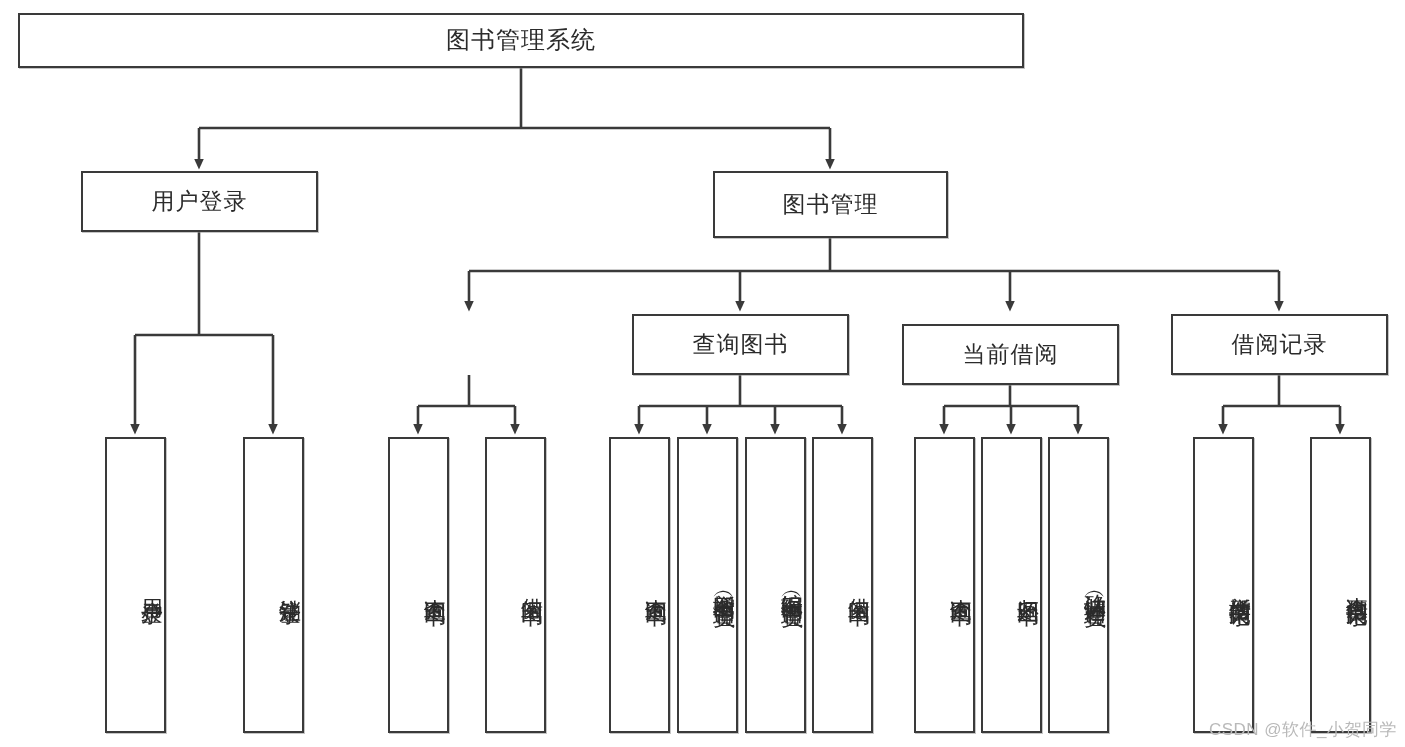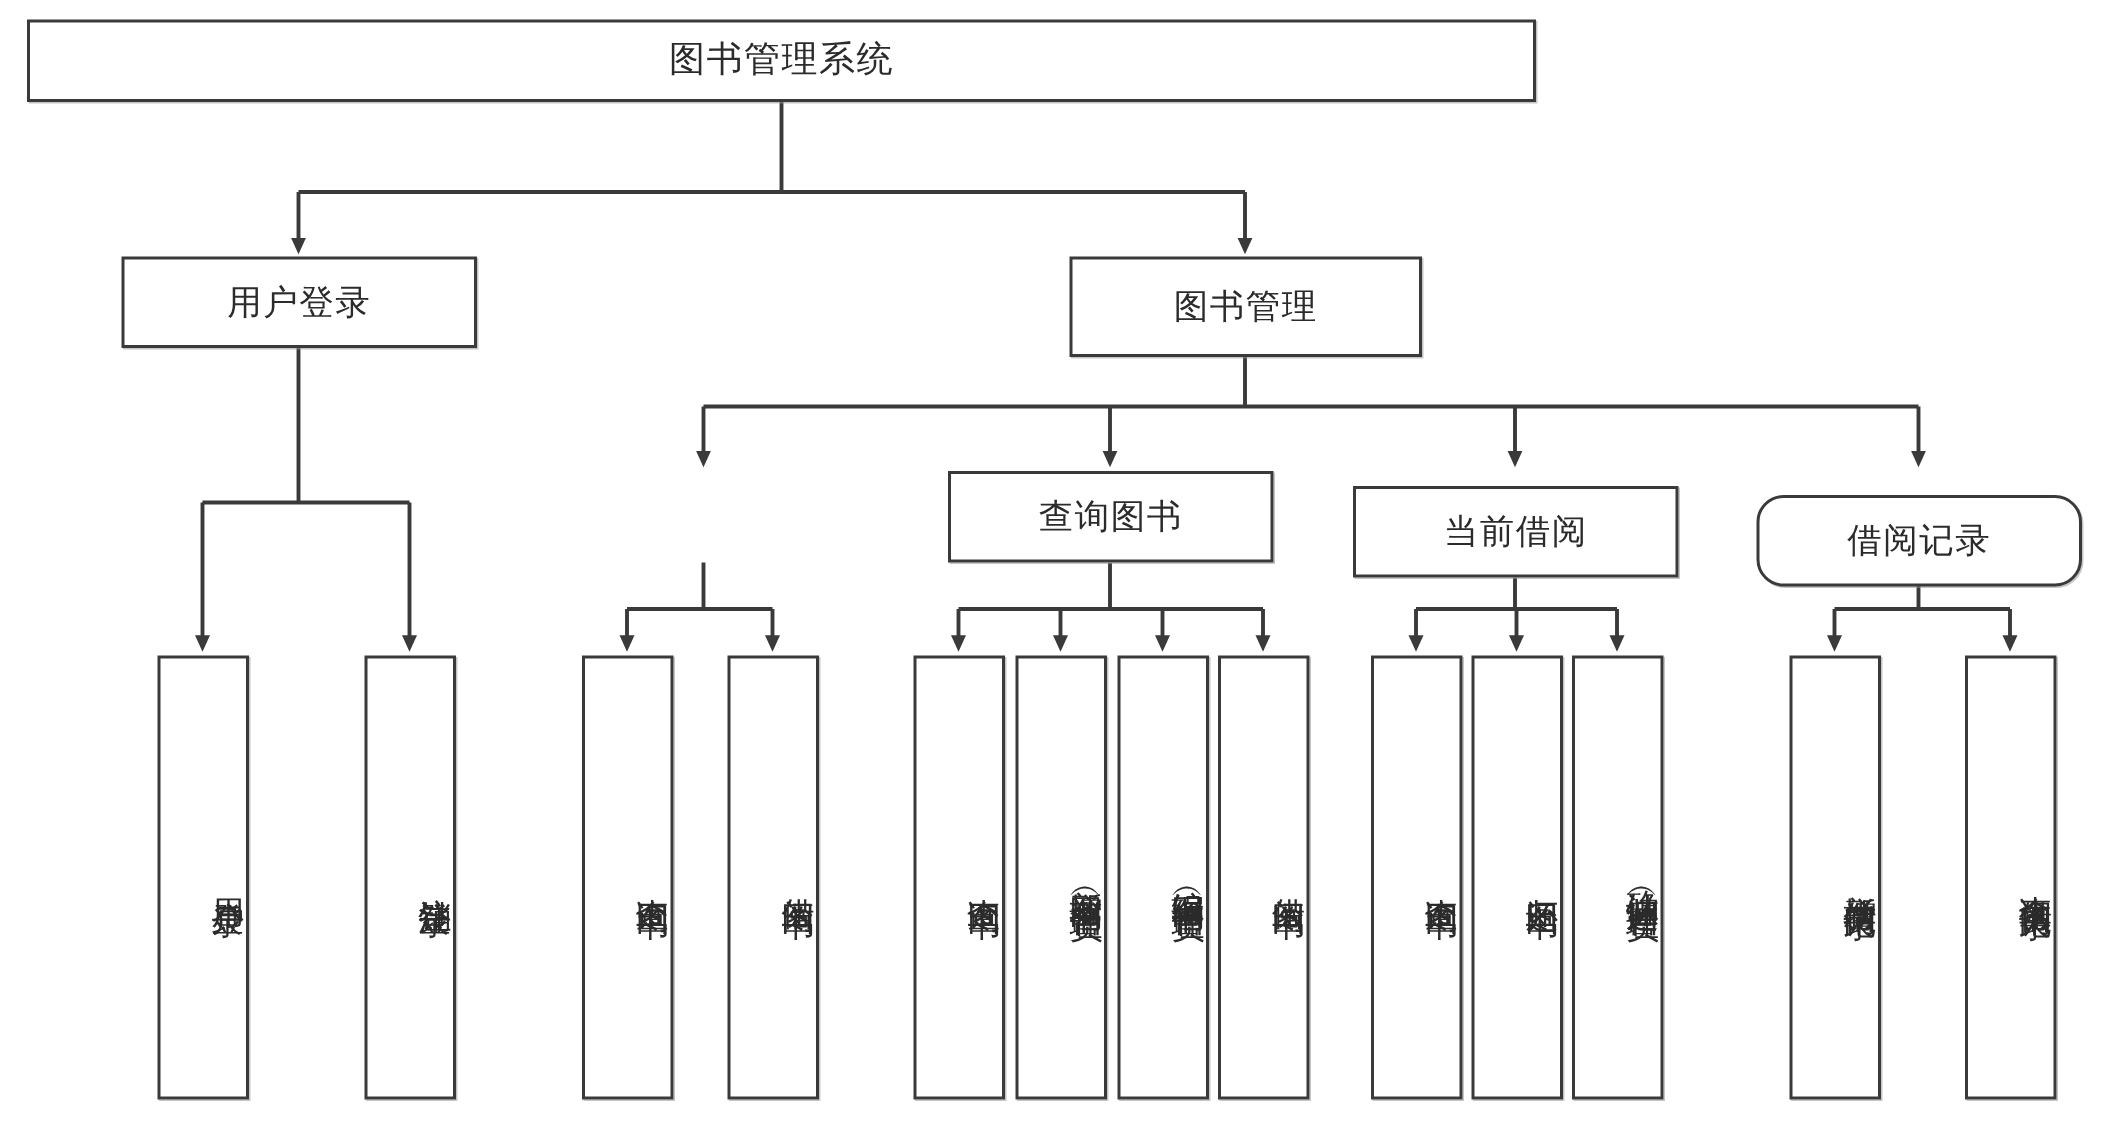--- a/index.html
+++ b/index.html
@@ -116,33 +116,34 @@
     </g>
   </svg>
 
   <div class="node h root" style="left:18px; top:13px; width:1006px; height:55px;">图书管理系统</div>
 
   <div class="node h" style="left:81px; top:171px; width:237px; height:61px;">用户登录</div>
   <div class="node h" style="left:713px; top:171px; width:235px; height:67px;">图书管理</div>
 
   <div class="node h" style="left:632px; top:314px; width:217px; height:61px;">查询图书</div>
   <div class="node h" style="left:902px; top:324px; width:217px; height:61px;font-family:Liberation Serif, serif;">当前借阅</div>
-  <div class="node h" style="left:1171px; top:330px; width:217px; height:61px;border-radius:18px;">借阅记录</div>
+  <div class="node h" style="left:1171px; top:314px; width:217px; height:61px;">借阅记录</div>
 
   <div class="node v" style="left:105px; top:437px; width:61px; height:296px;">用户登录</div>
   <div class="node v" style="left:243px; top:437px; width:61px; height:296px;">注销登录</div>
 
   <div class="node v" style="left:388px; top:437px; width:61px; height:296px;">查询图书</div>
   <div class="node v" style="left:485px; top:437px; width:61px; height:296px;">借阅图书</div>
 
   <div class="node v" style="left:609px; top:437px; width:61px; height:296px;">查询图书</div>
   <div class="node v" style="left:677px; top:437px; width:61px; height:296px;">新增图书（管理员）</div>
   <div class="node v" style="left:745px; top:437px; width:61px; height:296px;">编辑图书（管理员）</div>
   <div class="node v" style="left:812px; top:437px; width:61px; height:296px;">借阅图书</div>
 
   <div class="node v" style="left:914px; top:437px; width:61px; height:296px;">查询图书</div>
   <div class="node v" style="left:981px; top:437px; width:61px; height:296px;">归还图书</div>
   <div class="node v" style="left:1048px; top:437px; width:61px; height:296px;">确认归还（管理员）</div>
 
   <div class="node v" style="left:1193px; top:437px; width:61px; height:296px;">新增借阅记录</div>
   <div class="node v" style="left:1310px; top:437px; width:61px; height:296px;">查询借阅记录</div>
 
+  <div class="watermark">CSDN @软件_小贺同学</div>
 </div>
 
 </body></html>

